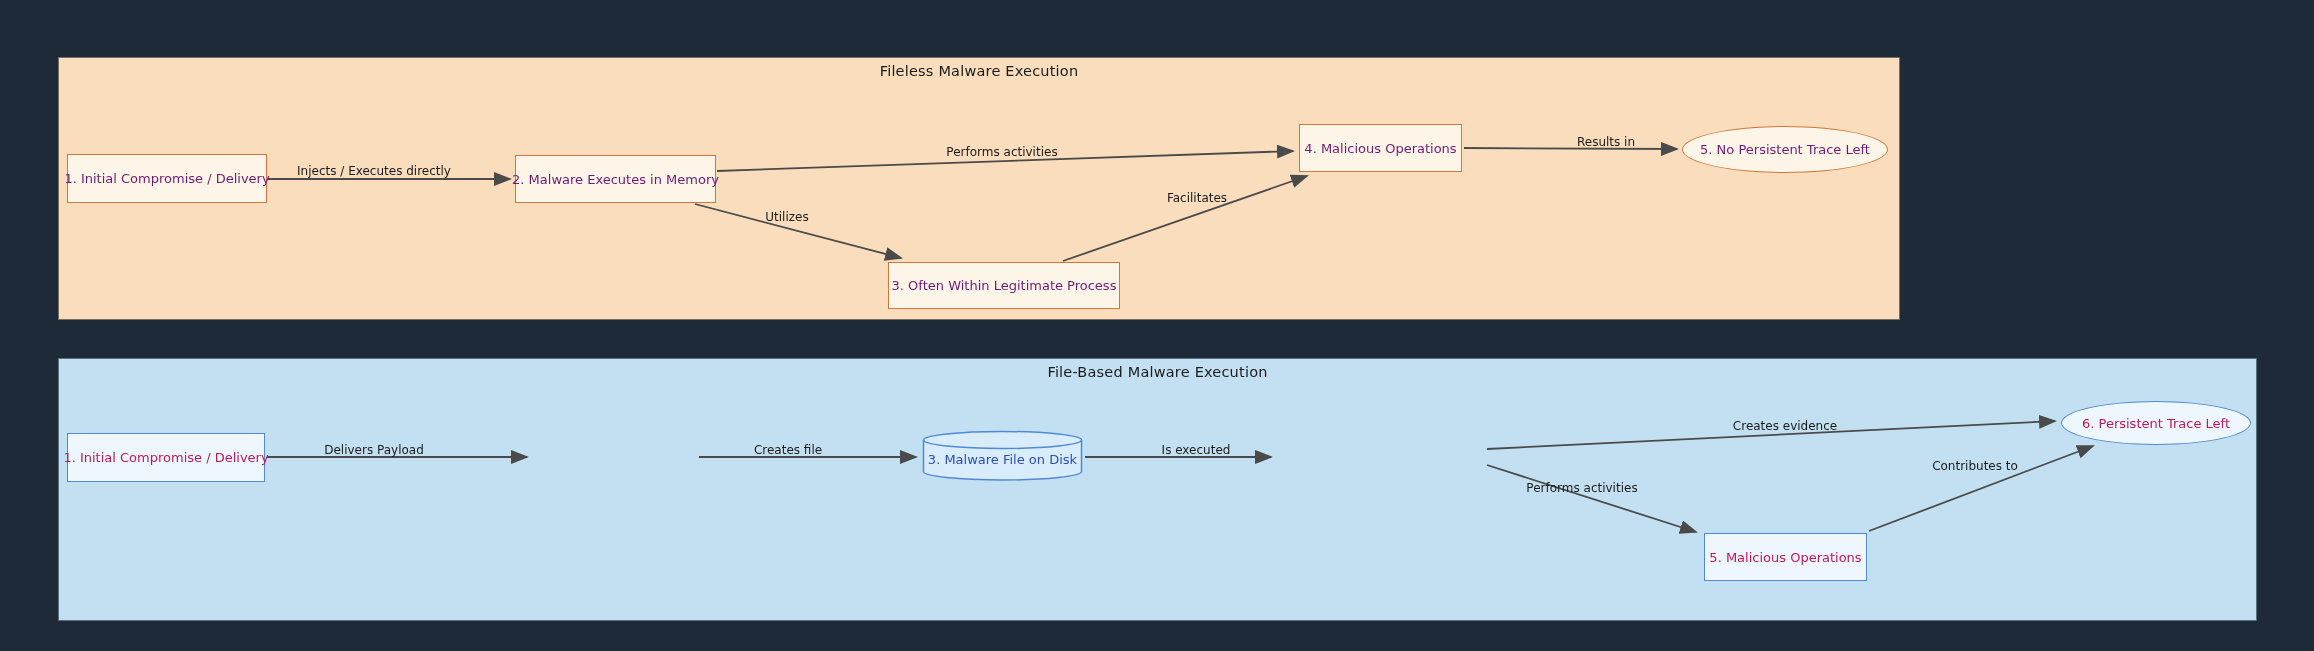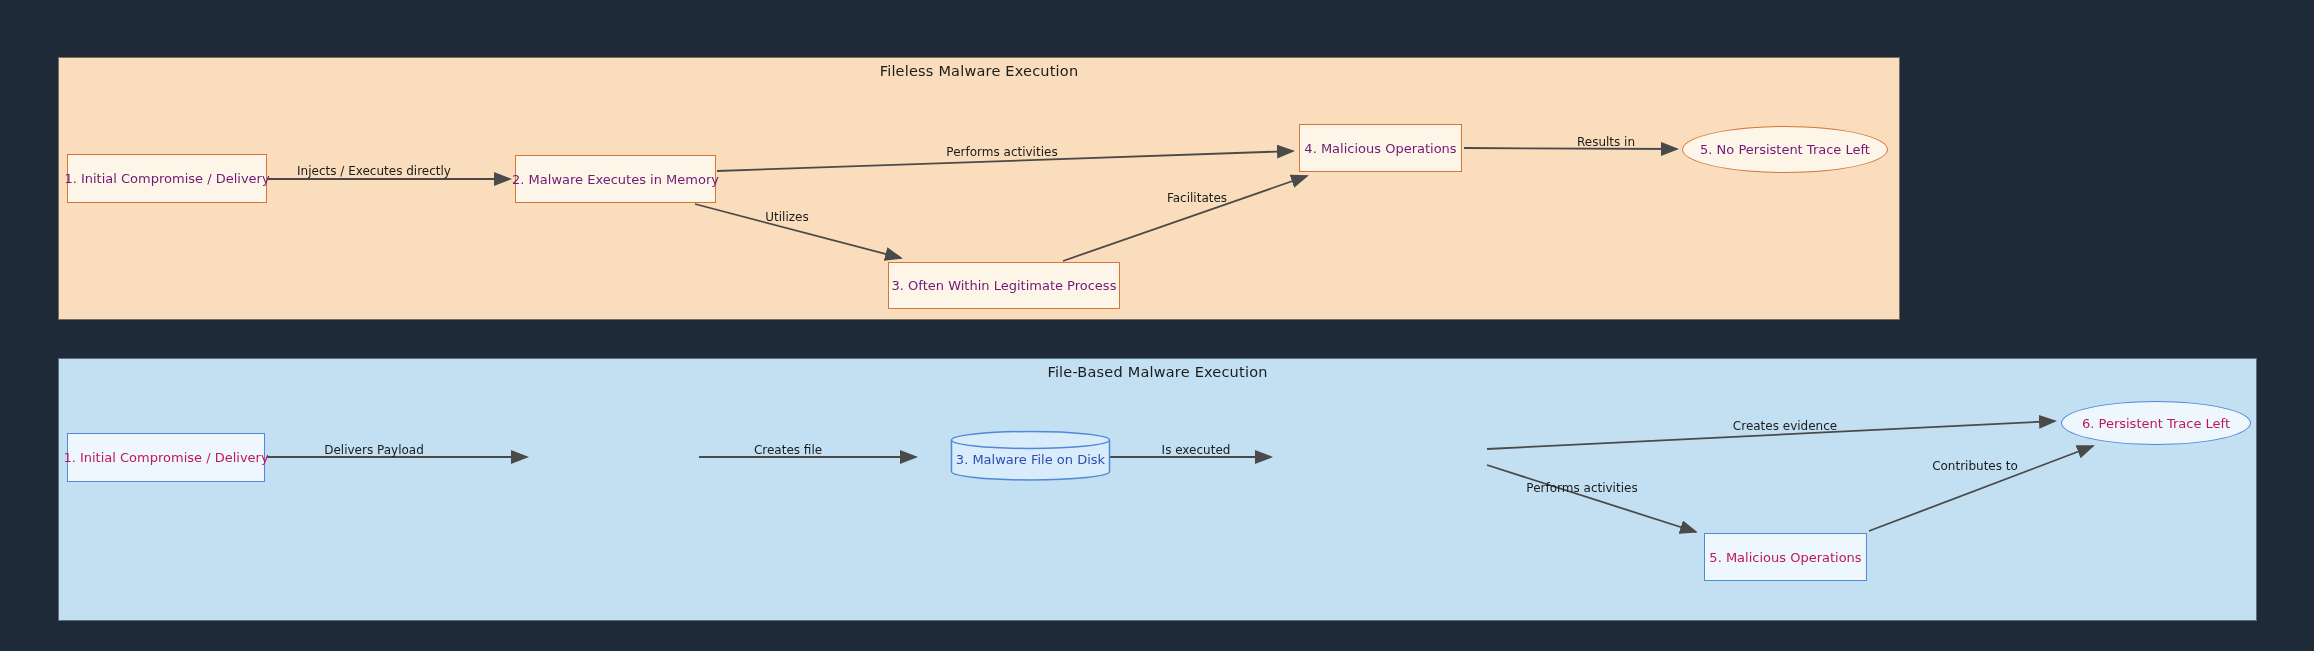--- a/index.html
+++ b/index.html
@@ -51,21 +51,21 @@
   .node-blue {
     background: #eff7fe;
     border: 1.5px solid #5089d6;
     color: #be185d;
     text-align: right;
   }
   .ellipse { border-radius: 50%; }
 
   .cyl-node {
     position: absolute; z-index: 2;
-    font-size: 13px; color: #2e4db4; text-align: center; margin-left: 28px;
+    font-size: 13px; color: #2e4db4; text-align: center;
   }
   .cyl-node svg { position: absolute; left: 0; top: 0; }
   .cyl-label {
     position: absolute; left: 0; top: 0; width: 100%; height: 100%;
     display: flex; align-items: center; justify-content: center;
     padding-top: 6px; box-sizing: border-box;
     white-space: nowrap;
   }
 
   .edge-label {

